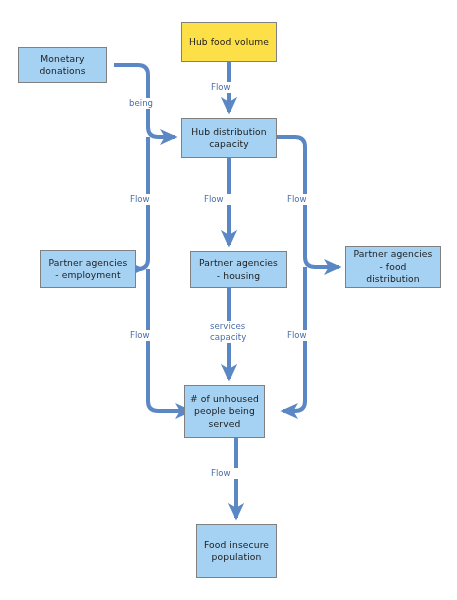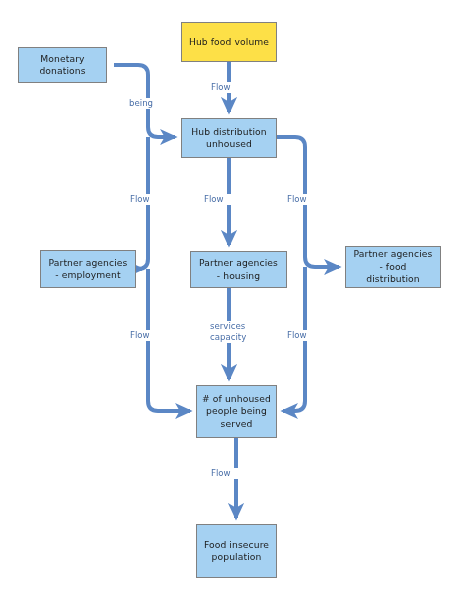--- a/index.html
+++ b/index.html
@@ -87,29 +87,29 @@
       <path d="M 236 438 L 236 518" marker-end="url(#arrow)"></path>
 
     </g>
   </svg>
 
   <div id="nodes">
       <div class="node" style="left: 18px; top: 47px; width: 89px; height: 36px; background: rgb(165, 209, 242); border-color: rgb(128, 128, 128); color: rgb(29, 29, 29);">Monetary
 donations</div>
       <div class="node" style="left: 181px; top: 22px; width: 96px; height: 40px; background: #fde047; border-color: rgb(128, 128, 128); color: rgb(29, 29, 29);">Hub food volume</div>
       <div class="node" style="left: 181px; top: 118px; width: 96px; height: 40px; background: rgb(165, 209, 242); border-color: rgb(128, 128, 128); color: rgb(29, 29, 29);">Hub distribution
-unhoused</div>
+capacity</div>
       <div class="node" style="left: 40px; top: 250px; width: 96px; height: 38px; background: rgb(165, 209, 242); border-color: rgb(128, 128, 128); color: rgb(29, 29, 29);">Partner agencies
 - employment</div>
       <div class="node" style="left: 190px; top: 251px; width: 97px; height: 37px; background: rgb(165, 209, 242); border-color: rgb(128, 128, 128); color: rgb(29, 29, 29);">Partner agencies
 - housing</div>
       <div class="node" style="left: 345px; top: 246px; width: 96px; height: 42px; background: rgb(165, 209, 242); border-color: rgb(128, 128, 128); color: rgb(29, 29, 29);">Partner agencies
 - food
 distribution</div>
-      <div class="node" style="left: 196px; top: 385px; width: 81px; height: 53px; background: rgb(165, 209, 242); border-color: rgb(128, 128, 128); color: rgb(29, 29, 29);"># of unhoused
+      <div class="node" style="left: 184px; top: 385px; width: 81px; height: 53px; background: rgb(165, 209, 242); border-color: rgb(128, 128, 128); color: rgb(29, 29, 29);"># of unhoused
 people being
 served</div>
       <div class="node" style="left: 196px; top: 524px; width: 81px; height: 54px; background: rgb(165, 209, 242); border-color: rgb(128, 128, 128); color: rgb(29, 29, 29); text-align: center;">Food insecure
 population</div>
     </div>
   <div id="labels">
       <div class="edge-label" style="left: 128px; top: 98px; width: 38px; color: rgb(74, 111, 168);">being</div>
       <div class="edge-label" style="left: 210px; top: 82px; width: 38px; color: rgb(74, 111, 168);">Flow</div>
       <div class="edge-label" style="left: 129px; top: 194px; width: 38px; color: rgb(74, 111, 168);">Flow</div>
       <div class="edge-label" style="left: 203px; top: 194px; width: 38px; color: rgb(74, 111, 168);">Flow</div>

